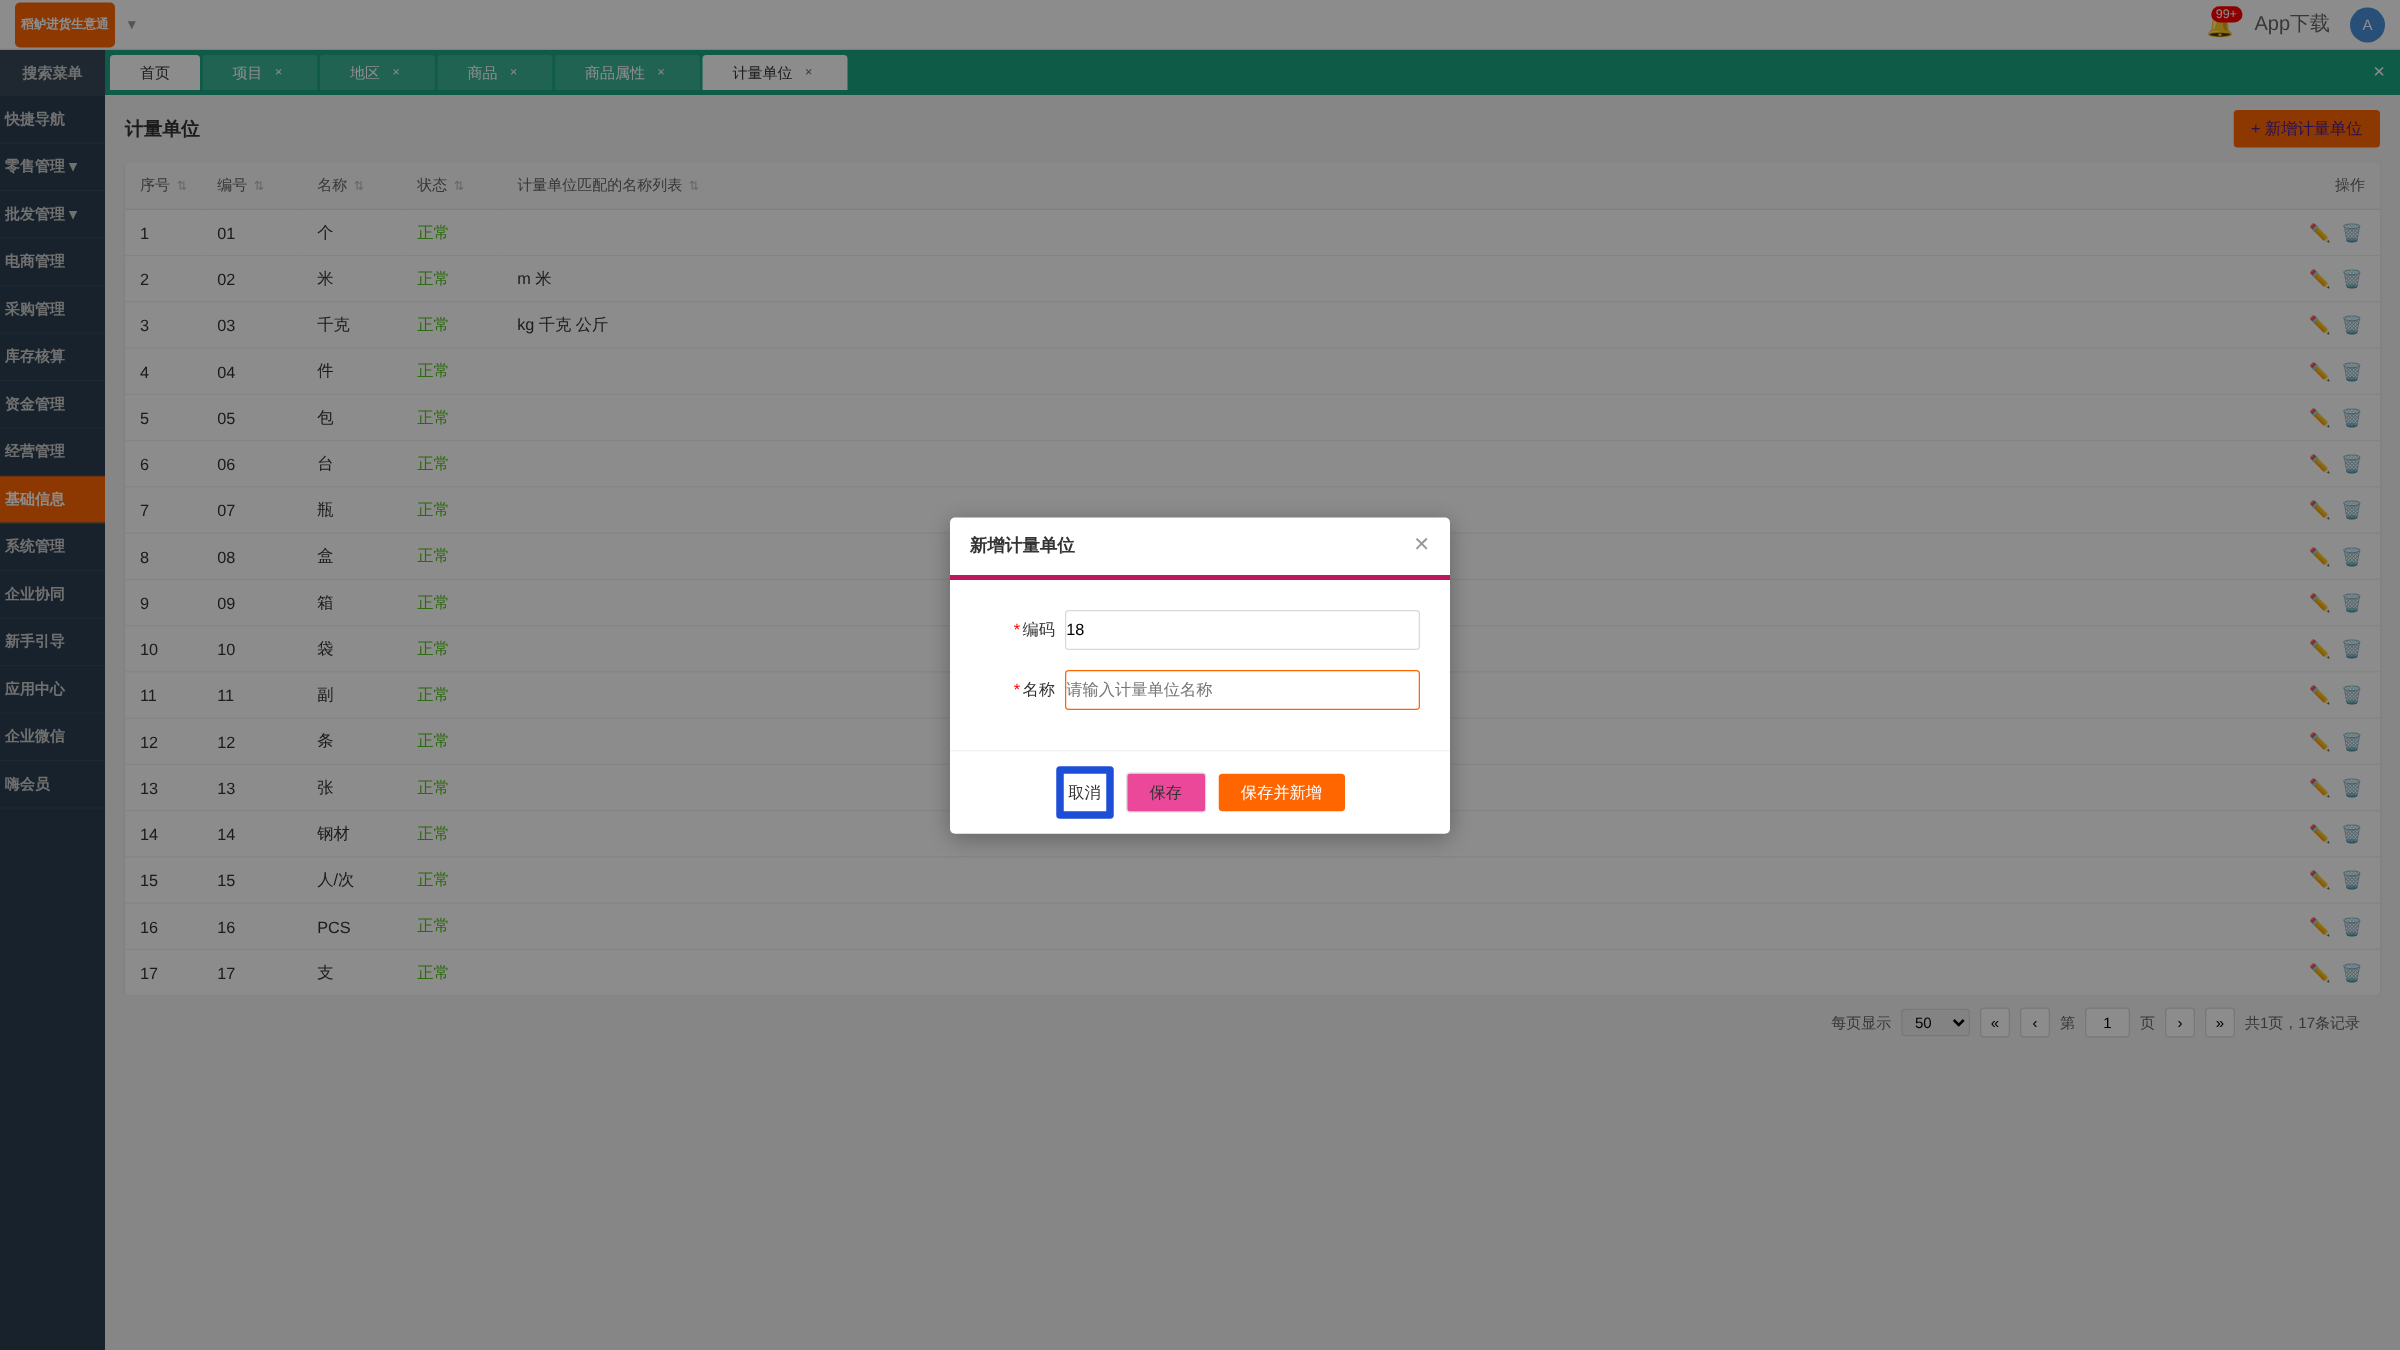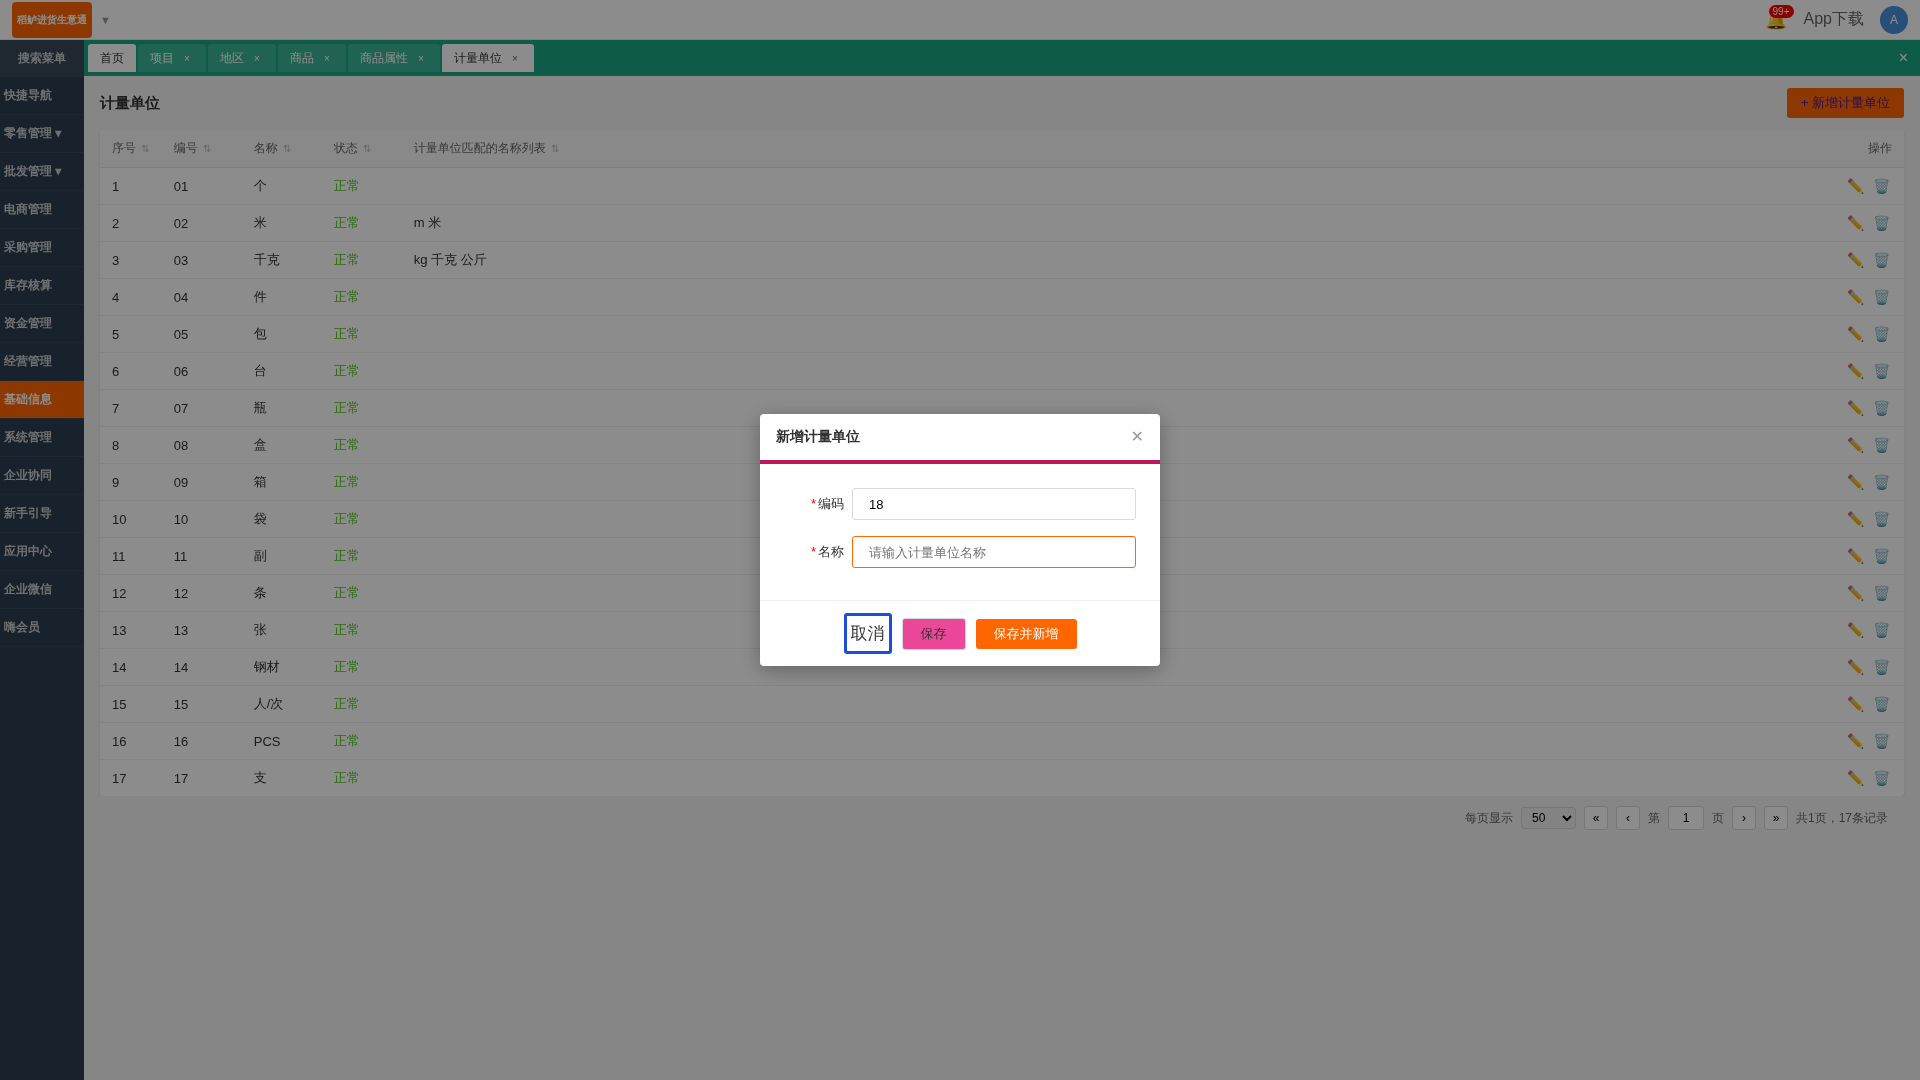--- a/index.html
+++ b/index.html
@@ -22,21 +22,21 @@
     .sidebar { width: 84px; background: #2c3e50; display: flex; flex-direction: column; overflow-y: auto; flex-shrink: 0; font-weight: bold; }
     .sidebar-item { padding: 10px 4px; text-align: left; color: #ccc; font-size: 12px; cursor: pointer; border-bottom: 1px solid #3a4a5a; }
     .sidebar-item.active { background: #f60; color: #fff; }
     .sidebar-item-search { padding: 10px 4px; text-align: center; color: #ccc; font-size: 12px; cursor: pointer; background: #3a4a5a; }
 
     
     .content-area { flex: 1; display: flex; flex-direction: column; overflow: hidden; }
 
     
     .tabbar { height: 36px; background: #1ba784; display: flex; align-items: center; padding: 0 4px; gap: 2px; flex-shrink: 0; }
-    .tab { height: 28px; padding: 0 12px; border-radius: 3px 3px 0 0; display: flex; align-items: center; gap: 6px; cursor: pointer; font-size: 12px; color: #fff; background: rgba(255,255,255,0.15); }
+    .tab { height: 28px; padding: 0 24px; border-radius: 3px 3px 0 0; display: flex; align-items: center; gap: 6px; cursor: pointer; font-size: 12px; color: #fff; background: rgba(255,255,255,0.15); }
     .tab.active { background: #fff; color: #333; }
     .tab-close { width: 14px; height: 14px; display: flex; align-items: center; justify-content: center; border-radius: 50%; font-size: 10px; cursor: pointer; }
     .tabbar-close { margin-left: auto; color: #fff; cursor: pointer; font-size: 16px; padding: 0 8px; }
 
     
     .page-content { flex: 1; padding: 12px 16px; background: #f5f5f5; overflow-y: auto; position: relative; }
 
     
     .page-header { display: flex; align-items: center; justify-content: space-between; margin-bottom: 12px; }
     .page-title { font-size: 15px; font-weight: bold; color: #333; }
@@ -69,24 +69,24 @@
     
     .modal-overlay { position: fixed; top: 0; left: 0; width: 100%; height: 100%; background: rgba(0,0,0,0.45); display: flex; align-items: center; justify-content: center; z-index: 1000; }
     .modal { background: #fff; border-radius: 4px; width: 400px; box-shadow: 0 4px 20px rgba(0,0,0,0.3); }
     .modal-header { padding: 14px 16px; border-bottom: 4px solid #be185d; display: flex; align-items: center; justify-content: space-between; }
     .modal-title { font-size: 14px; font-weight: bold; }
     .modal-close { cursor: pointer; color: #999; font-size: 16px; line-height: 1; }
     .modal-body { padding: 24px 24px 16px; }
     .form-row { display: flex; align-items: center; margin-bottom: 16px; }
     .form-label { width: 60px; text-align: right; margin-right: 8px; font-size: 13px; color: #333; }
     .required-star { color: red; margin-right: 2px; }
-    .form-input { flex: 1; height: 32px; border: 1px solid #d9d9d9; border-radius: 3px; padding: 0 16px; font-size: 13px; outline: none; }
+    .form-input { flex: 1; height: 32px; border: 1px solid #d9d9d9; border-radius: 3px; padding: 0 0; font-size: 13px; outline: none; }
     .form-input-active { border-color: #f60; }
     .modal-footer { padding: 12px 16px; display: flex; align-items: center; justify-content: center; gap: 10px; border-top: 1px solid #f0f0f0; }
-    .btn-cancel { padding: 6px 4px; border: 3px solid #1d4ed8; background: #fff; border-radius: 3px; cursor: pointer; font-size: 17px; color: #333; }
+    .btn-cancel { padding: 6px 4px; border: 6px solid #1d4ed8; background: #fff; border-radius: 3px; cursor: pointer; font-size: 13px; color: #333; }
     .btn-save { padding: 6px 18px; border: 1px solid #d9d9d9; background: #ec4899; border-radius: 3px; cursor: pointer; font-size: 13px; color: #333; }
     .btn-save-new { padding: 6px 18px; border: none; background: #f60; color: #fff; border-radius: 3px; cursor: pointer; font-size: 13px; }
   </style>
 </head>
 <body>
 
 <div class="topbar">
   <div class="topbar-left">
     <div class="logo-box">
       <span style="font-size:10px;text-align:center;line-height:1.2;">稻鲈进货生意通</span>

